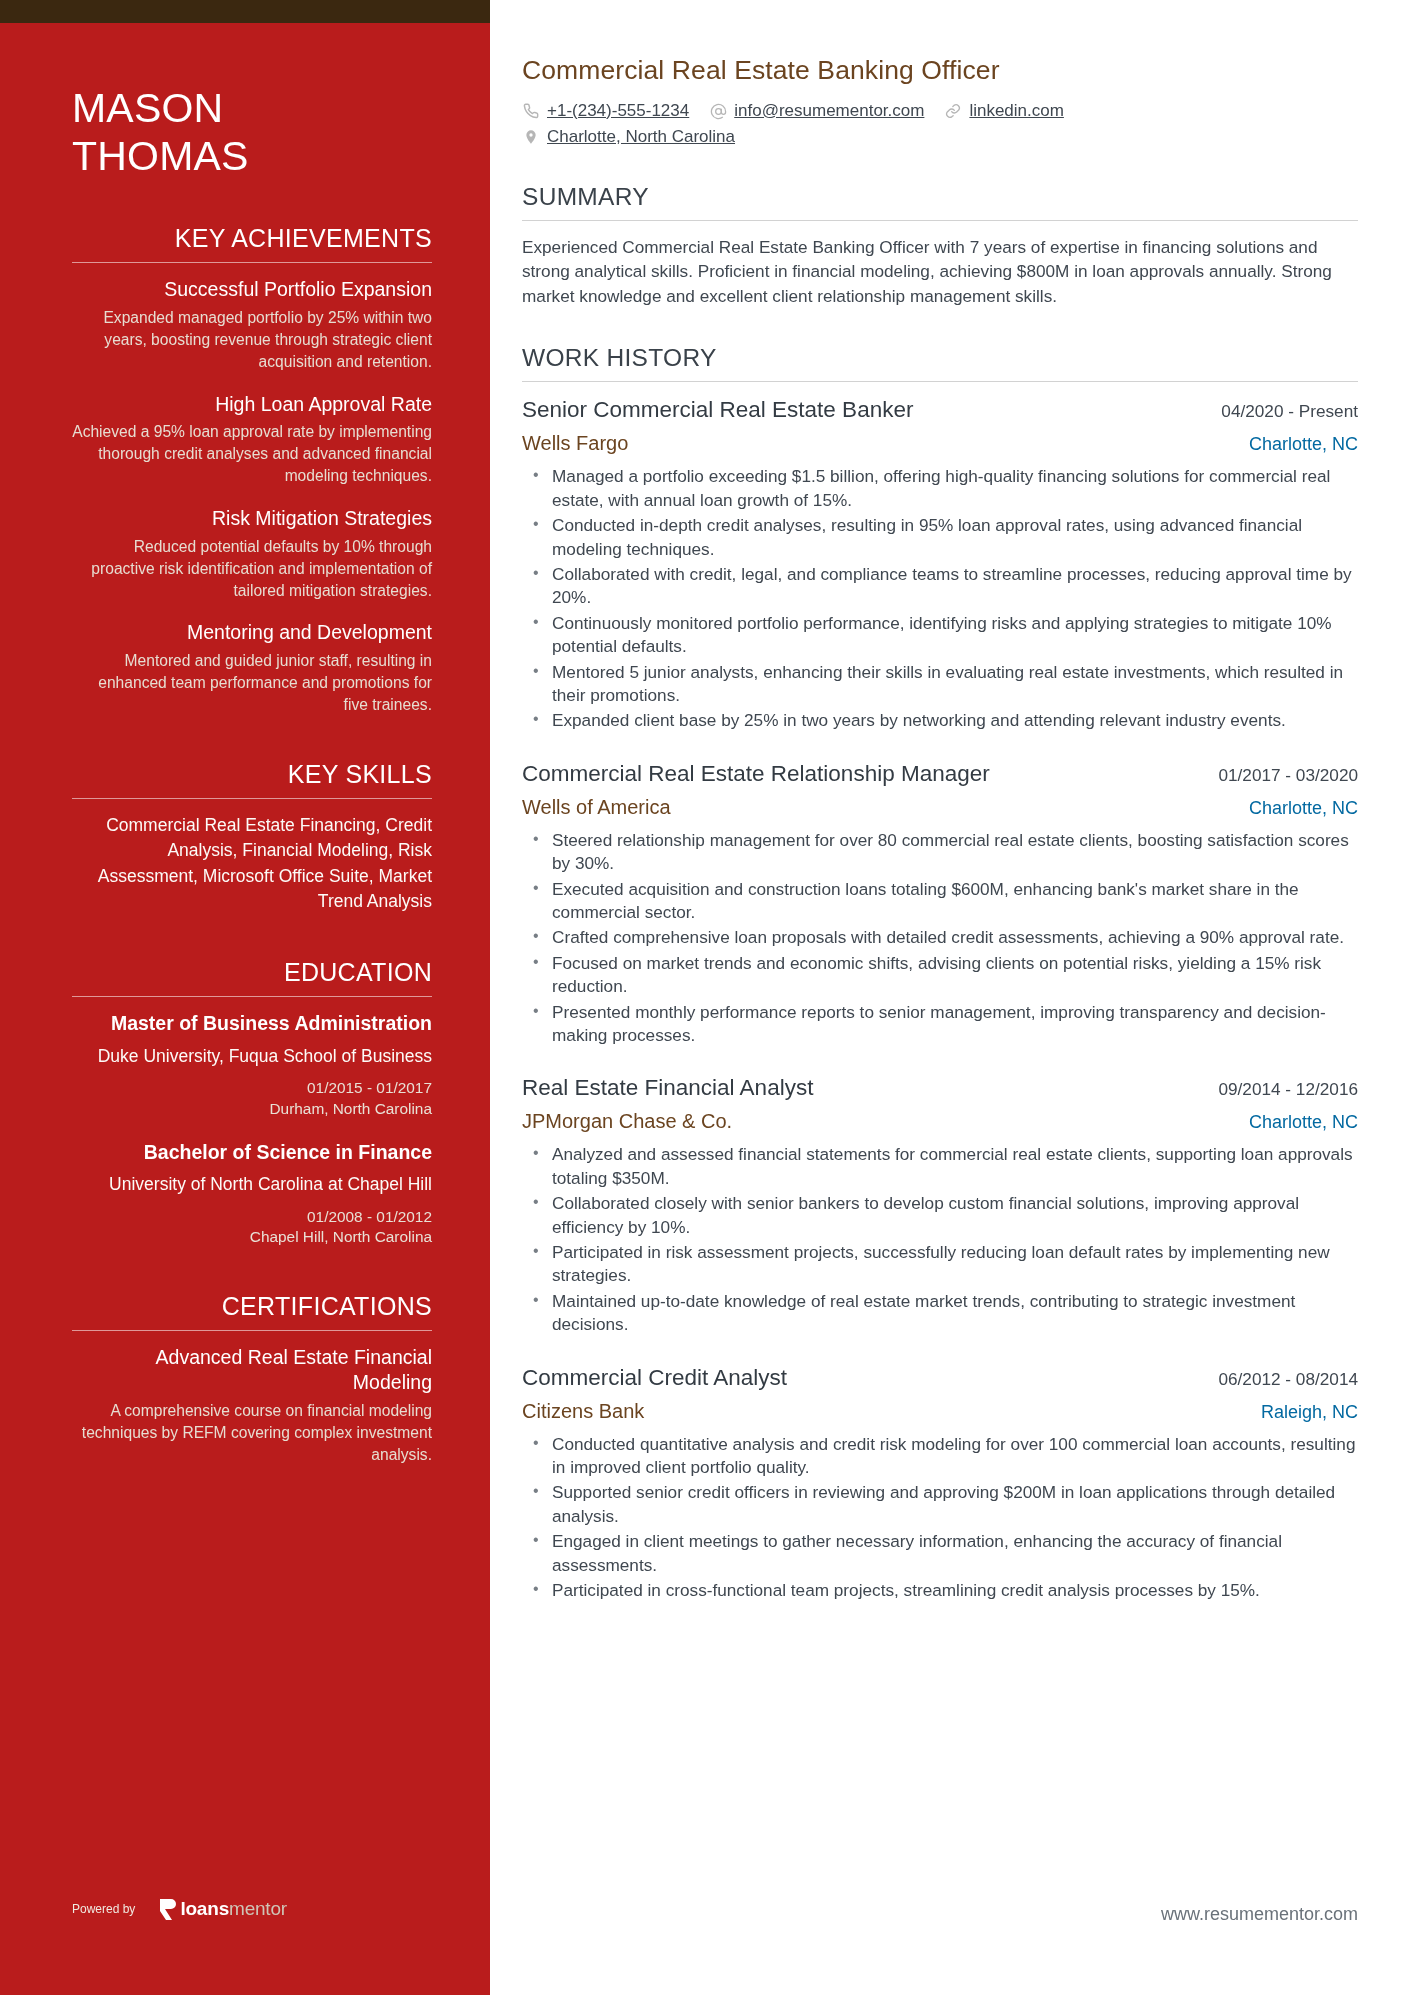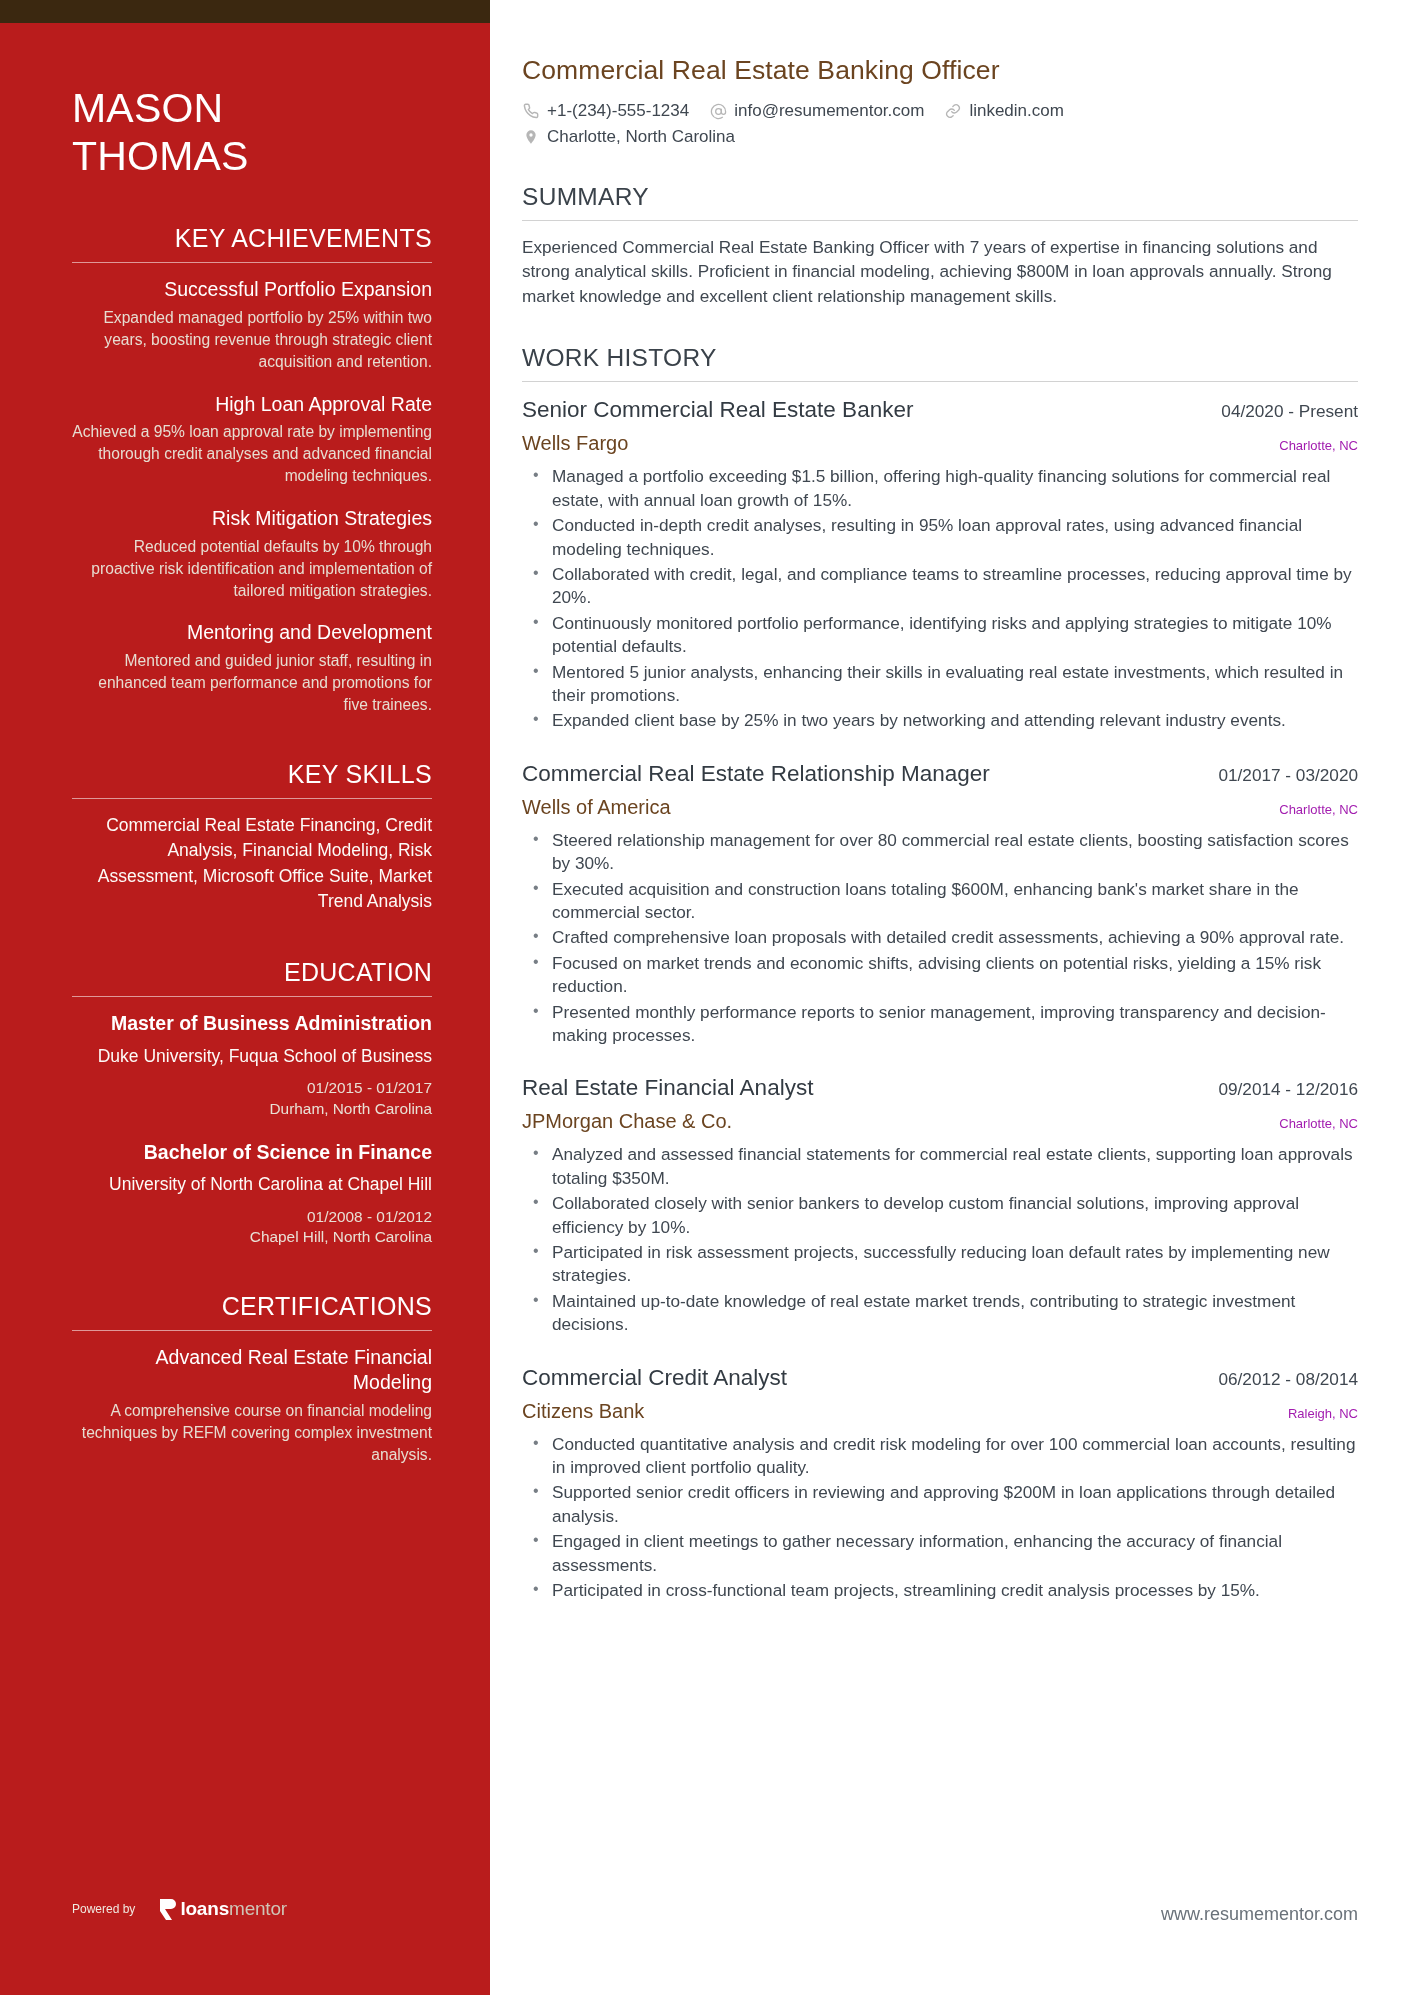--- a/index.html
+++ b/index.html
@@ -81,21 +81,21 @@
   .main {
     position:absolute; top:0; left:490px; width:920px; height:1995px;
     padding:55px 52px 0 32px;
     color:#3a424a;
   }
   .role-title {
     font-size:26.5px; font-weight:400; color:#6b4420;
     letter-spacing:0.1px; margin-bottom:15px;
   }
   .contact-rows { font-size:17px; color:#3f4750; }
-  .contact-line { display:flex; flex-wrap:wrap; align-items:flex-start; gap:7px; margin-bottom:6px; }
+  .contact-line { display:flex; flex-wrap:wrap; align-items:flex-start; gap:7px; margin-bottom:6px;text-decoration:underline; }
   .c-item { display:flex; align-items:center; gap:7px; white-space:nowrap; margin-right:13px; }
   .c-ico { width:18px; height:18px; flex:0 0 18px; display:flex; align-items:center; justify-content:center; color:#b6b6b6; }
   .c-ico svg { display:block; }
 
   .sec { margin-top:36px; }
   .sec-h {
     font-size:24.5px; font-weight:400; color:#3a424a;
     letter-spacing:0.3px; padding-bottom:9px;
   }
   .sec-rule { height:1px; background:#d2d2d2; margin-bottom:14px; }
@@ -104,21 +104,21 @@
 
   .job { margin-bottom:27px; }
   .job:last-child { margin-bottom:0; }
   .job-row {
     display:flex; justify-content:space-between; align-items:baseline; gap:16px;
   }
   .job-title { font-size:22.5px; font-weight:400; color:#333b43; line-height:1.25; }
   .job-date { font-size:17.2px; color:#3f4750; white-space:nowrap; }
   .job-row2 { display:flex; justify-content:space-between; align-items:baseline; gap:18px; margin-top:7px; }
   .job-company { font-size:20px; color:#6b4420; line-height:1.25; }
-  .job-loc { font-size:13px; color:#a21caf; white-space:nowrap; }
+  .job-loc { font-size:18px; color:#0369a1; white-space:nowrap; }
 
   ul.bullets { list-style:none; margin-top:9px; }
   ul.bullets li {
     position:relative; padding-left:30px; margin-bottom:2px;
     font-size:17.2px; line-height:1.36; color:#3f4750;
   }
   ul.bullets li:before {
     content:"•"; position:absolute; left:11px; top:-1px; color:#777e85; font-size:16px;
   }
 

